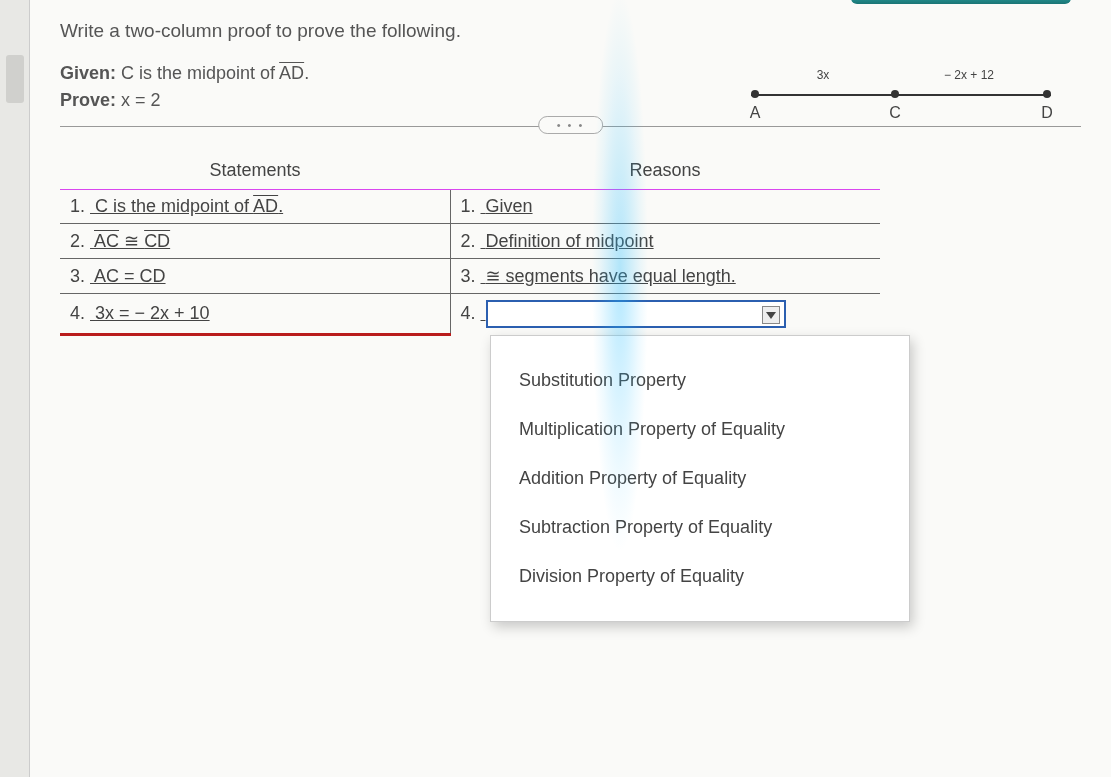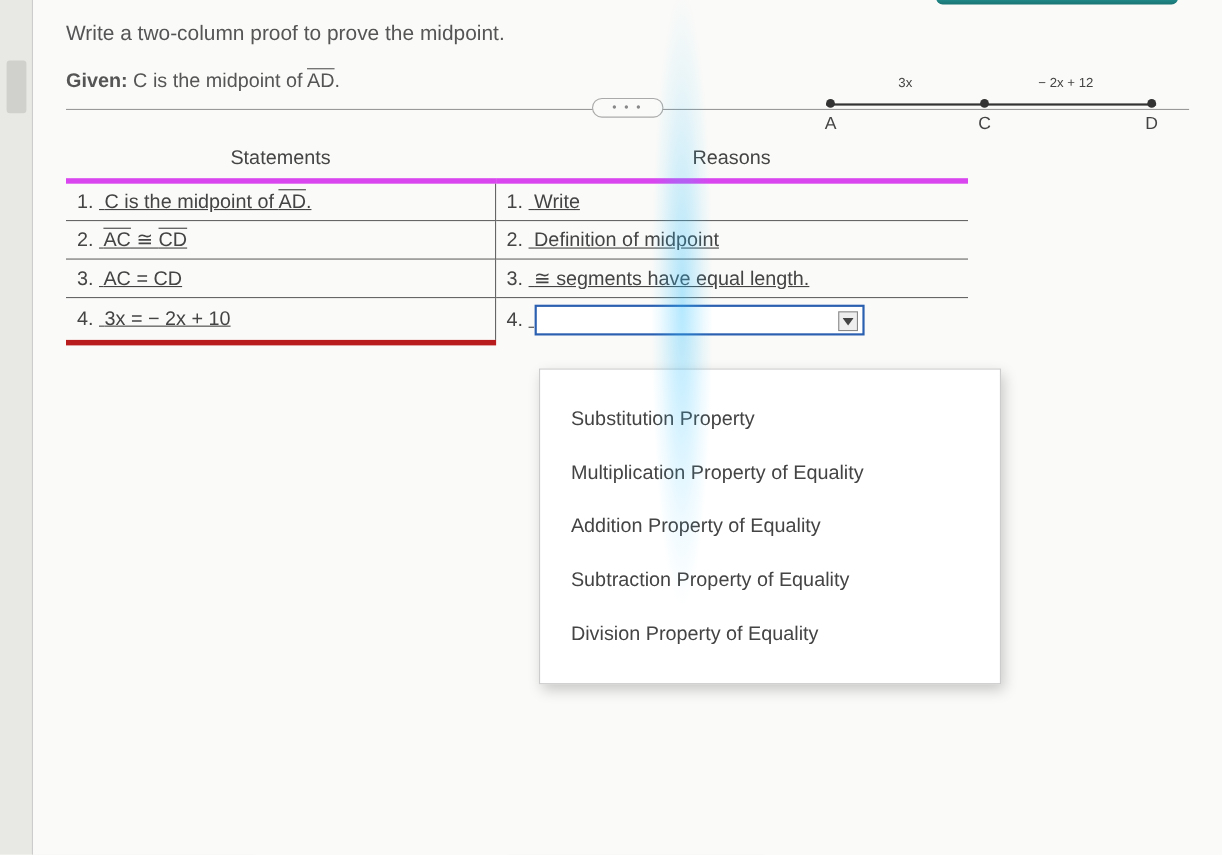--- a/index.html
+++ b/index.html
@@ -106,21 +106,21 @@
       width: 820px;
       border-collapse: collapse;
       font-size: 18px;
       color: #444;
     }
     .proof-table th {
       font-weight: normal;
       padding: 8px 12px;
       text-align: center;
       font-size: 18px;
-      border-bottom: 5px solid #d946ef;
+      border-bottom: 1px solid #d946ef;
     }
     .proof-table td {
       padding: 6px 10px;
       border-bottom: 1px solid #666;
       vertical-align: middle;
       text-decoration: underline;
     }
     .proof-table td:first-child {
       width: 390px;
       border-right: 1px solid #666;
@@ -223,25 +223,28 @@
 </head>
 <body>
 
 <div class="sidebar-stub">
   <div class="tab"></div>
 </div>
 
 <div class="main-panel">
   <div class="top-edge"></div>
 
-  <div class="instruction">Write a two-column proof to prove the midpoint.</div>
+  <div class="instruction">Write a two-column proof to prove the following.</div>
 
   <div class="given-prove">
     <div>
       <b>Given:</b><span> C is the midpoint of </span><span class="overline">AD</span>.
+    </div>
+    <div>
+      <b>Prove:</b><span> x = 2</span>
     </div>
   </div>
 
   <div class="diagram">
     <div class="numline"></div>
     <div class="pt pt-a"></div>
     <div class="pt pt-c"></div>
     <div class="pt pt-d"></div>
     <div class="pt-label" style="left:4px">A</div>
     <div class="pt-label" style="left:144px">C</div>
@@ -262,21 +265,21 @@
       </tr>
     </thead>
     <tbody>
       <tr>
         <td>
           <span class="stmt-num">1.</span>
           <span>C is the midpoint of </span><span class="overline">AD</span><span>.</span>
         </td>
         <td>
           <span class="reason-num">1.</span>
-          <span>Write</span>
+          <span>Given</span>
         </td>
       </tr>
       <tr>
         <td>
           <span class="stmt-num">2.</span>
           <span class="overline">AC</span><span> ≅ </span><span class="overline">CD</span>
         </td>
         <td>
           <span class="reason-num">2.</span>
           <span>Definition of midpoint</span>
@@ -286,21 +289,21 @@
         <td>
           <span class="stmt-num">3.</span>
           <span>AC = CD</span>
         </td>
         <td>
           <span class="reason-num">3.</span>
           <span>≅ segments have equal length.</span>
         </td>
       </tr>
       <tr class="last-row">
-        <td style="border-bottom:5px solid #b91c1c;">
+        <td style="border-bottom:3px solid #b91c1c;">
           <span class="stmt-num">4.</span>
           <span>3x = − 2x + 10</span>
         </td>
         <td class="dropdown-cell">
           <span class="reason-num">4.</span>
           <span class="dropdown-box">
             <span class="dropdown-arrow">
               <svg viewBox="0 0 10 10">
                   <polygon points="0,2 10,2 5,9" fill="#444"></polygon>
                 </svg>

